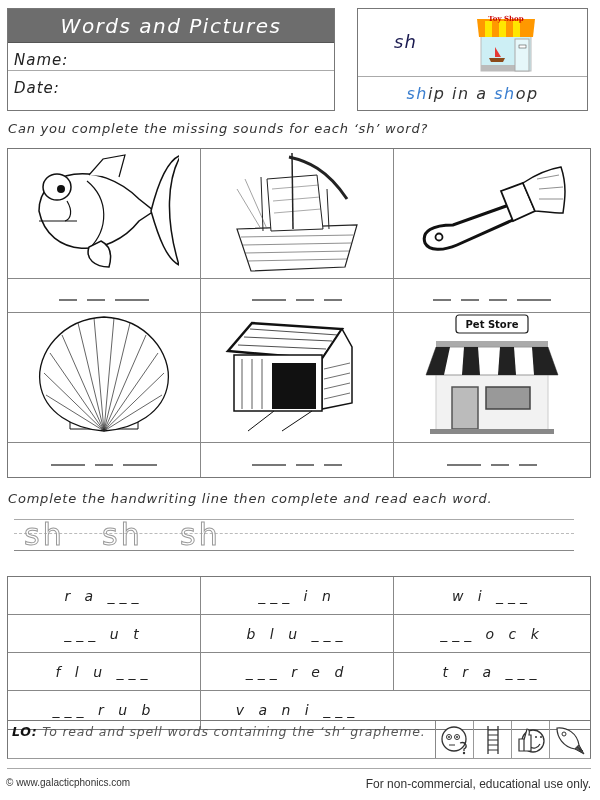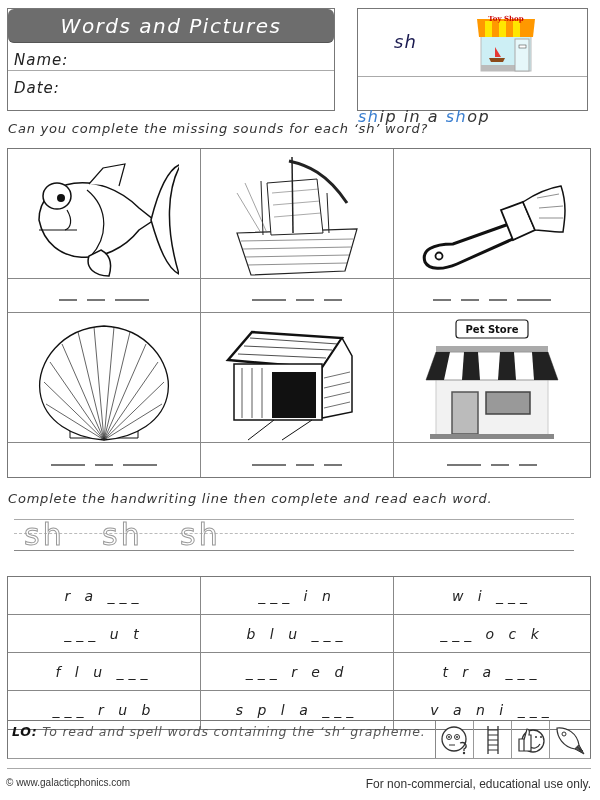--- a/index.html
+++ b/index.html
@@ -3,36 +3,36 @@
 <meta charset="utf-8">
 <style>
   * { box-sizing: border-box; margin: 0; padding: 0; }
   html, body { width: 600px; height: 800px; background: #ffffff; overflow: hidden; }
   body { position: relative; font-family: "DejaVu Sans", sans-serif; color: #222; }
   .abs { position: absolute; }
   .hand { font-family: "DejaVu Sans", sans-serif; font-style: italic; letter-spacing: 1px; }
 
   
   #hdr-left { left: 7px; top: 8px; width: 328px; height: 103px; border: 1px solid #777; }
-  #hdr-title { height: 34px; background: #6d6d6d; color: #fff; font-size: 20px; text-align: center; line-height: 34px; border-bottom: 1px solid #555; letter-spacing: 1.5px; border-radius: 6px; }
+  #hdr-title { height: 34px; background: #6d6d6d; color: #fff; font-size: 20px; text-align: center; line-height: 34px; border-bottom: 1px solid #555; letter-spacing: 1.5px; }
   .hdr-row { height: 28px; border-bottom: 1px solid #aaa; font-size: 15px; line-height: 34px; padding-left: 6px; color: #222; }
   .hdr-row:last-child { border-bottom: none; }
 
   
   #hdr-right { left: 357px; top: 8px; width: 231px; height: 103px; border: 1px solid #777; }
   #hr-top { height: 68px; border-bottom: 1px solid #aaa; position: relative; }
   #hr-sh { position: absolute; left: 36px; top: 22px; font-size: 18px; color: #1a1a50; }
-  #hr-bottom { height: 34px; text-align: left; line-height: 34px; font-size: 16px; color: #333; letter-spacing: 1.5px; margin-top: 23px; }
+  #hr-bottom { height: 34px; text-align: center; line-height: 34px; font-size: 16px; color: #333; letter-spacing: 1.5px; }
   #hr-bottom .blue { color: #3b7fd0; }
 
   #instr1 { left: 8px; top: 121px; font-size: 13px; color: #333; letter-spacing: 0.8px; }
 
   
   #pic-grid { left: 7px; top: 148px; width: 584px; height: 330px; border: 1px solid #777; display: grid; grid-template-columns: 193px 193px 1fr; grid-template-rows: 130px 34px 130px 1fr; }
-  .cell { border-right: 1px solid #888; border-bottom: 1px solid #888; position: relative; display: flex; align-items: flex-end; justify-content: center; }
+  .cell { border-right: 1px solid #888; border-bottom: 1px solid #888; position: relative; display: flex; align-items: flex-start; justify-content: center; }
   .cell.c3 { border-right: none; }
   .cell.last { border-bottom: none; }
   .blanks { display: flex; gap: 10px; align-items: flex-end; height: 100%; padding-bottom: 11px; }
   .blank { height: 2px; background: #777; }
   .b-s { width: 18px; } .b-l { width: 34px; }
 
   #instr2 { left: 8px; top: 491px; font-size: 13px; color: #333; letter-spacing: 0.8px; }
   #hw-lines { left: 14px; top: 515px; width: 560px; height: 40px; }
   .hw-top { position: absolute; left: 0; right: 0; top: 4px; height: 1px; background: #aaa; }
   .hw-mid { position: absolute; left: 0; right: 0; top: 18px; border-top: 1px dashed #bbb; }
@@ -263,21 +263,20 @@
   <div class="wcell hand">r a ___</div>
   <div class="wcell hand">___ i n</div>
   <div class="wcell hand c3">w i ___</div>
   <div class="wcell hand">___ u t</div>
   <div class="wcell hand">b l u ___</div>
   <div class="wcell hand c3">___ o c k</div>
   <div class="wcell hand">f l u ___</div>
   <div class="wcell hand">___ r e d</div>
   <div class="wcell hand c3">t r a ___</div>
   <div class="wcell hand last">___ r u b</div>
-  <div class="wcell hand last">s p l a ___</div>
   <div class="wcell hand c3 last">v a n i ___</div>
 </div>
 
 <div id="lo-box" class="abs">
   <div id="lo-text" class="hand"><b>LO:</b><span> To read and spell words containing the ‘sh’ grapheme.</span></div>
   <div class="lo-icon">
     <svg width="30" height="30" viewBox="0 0 30 30">
       <circle cx="14" cy="14" r="12" fill="#fff" stroke="#333" stroke-width="1.3"></circle>
       <circle cx="9" cy="12" r="2.5" fill="#fff" stroke="#333"></circle>
         <circle cx="9" cy="12" r="1" fill="#333"></circle>

